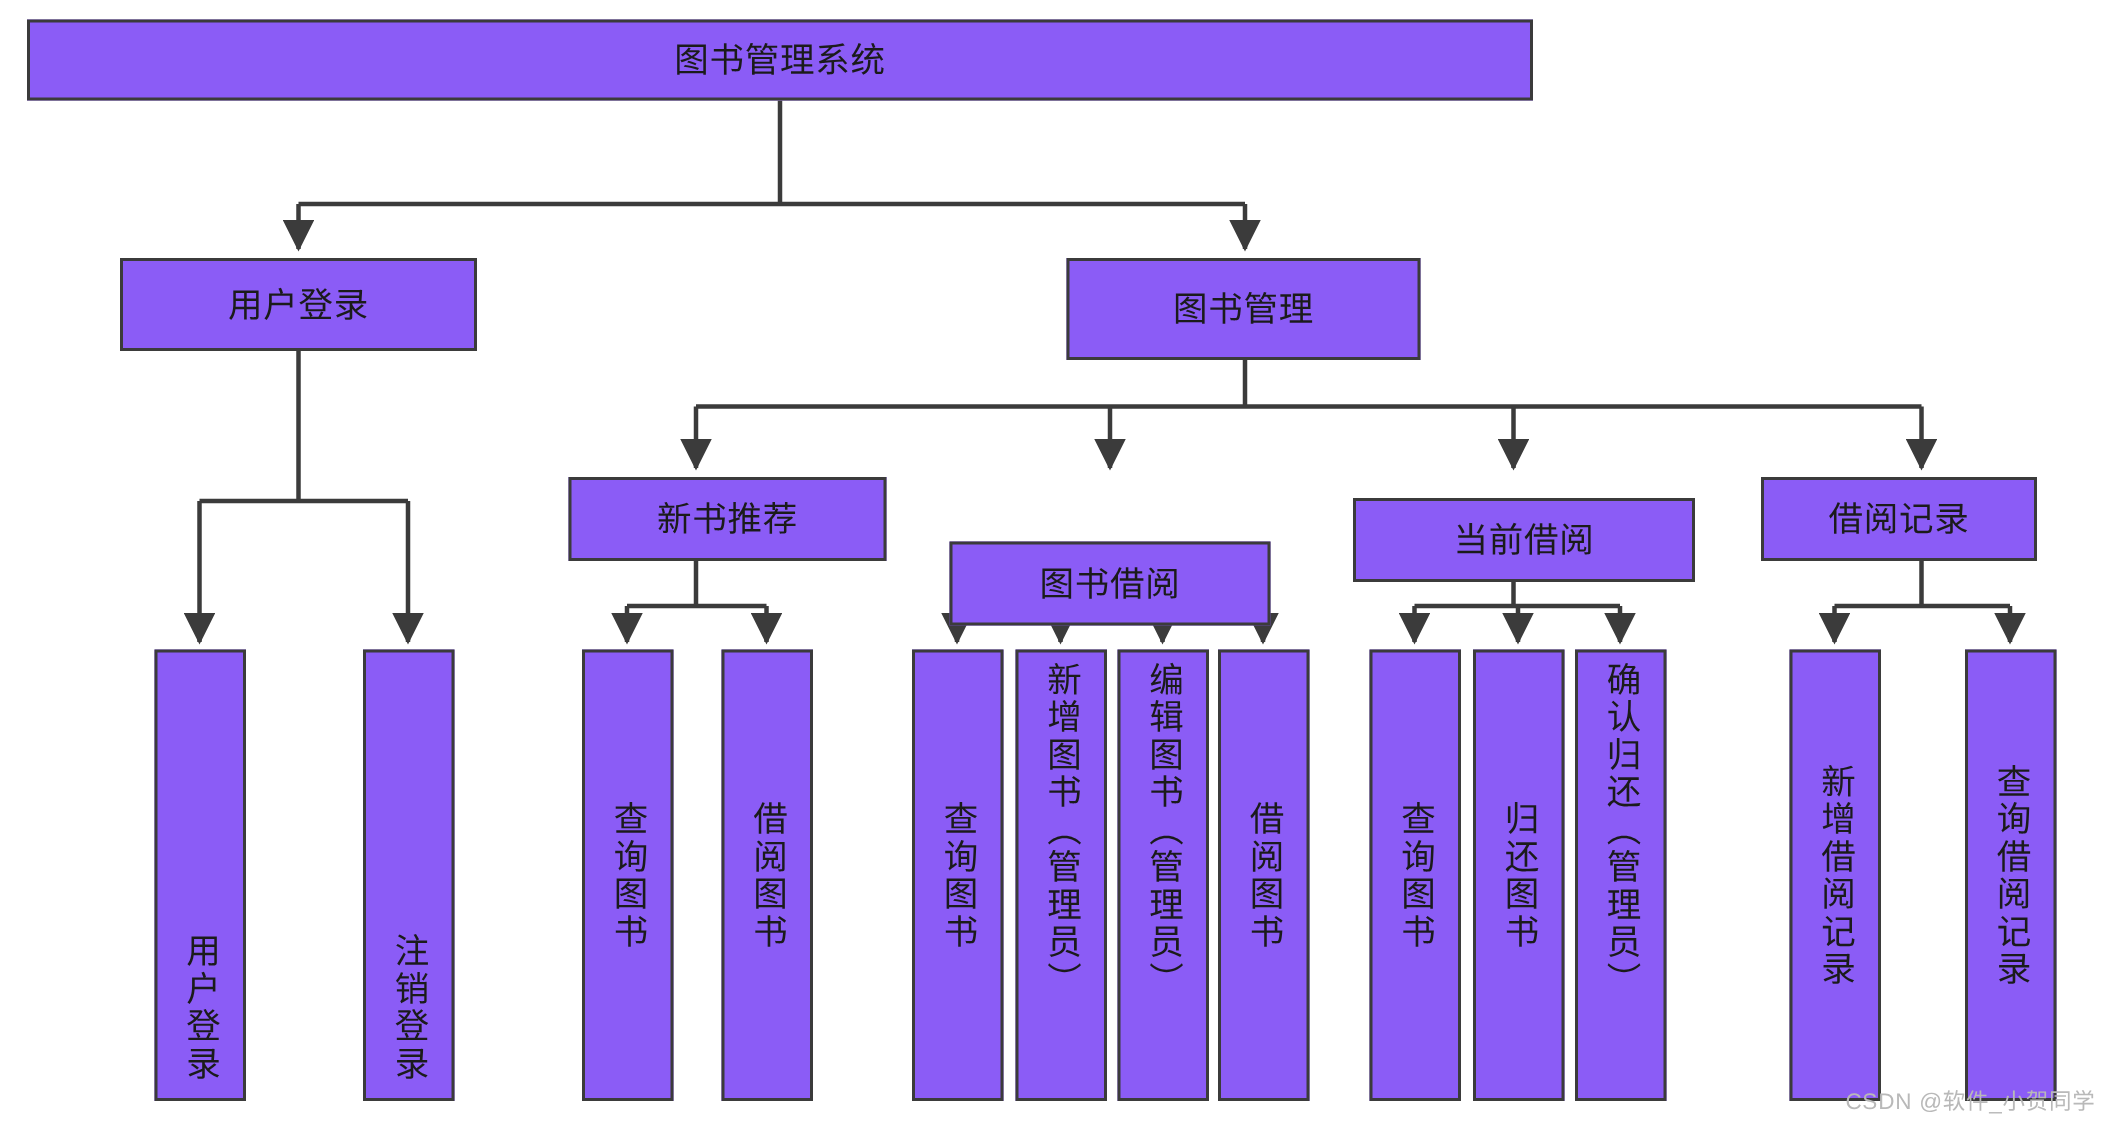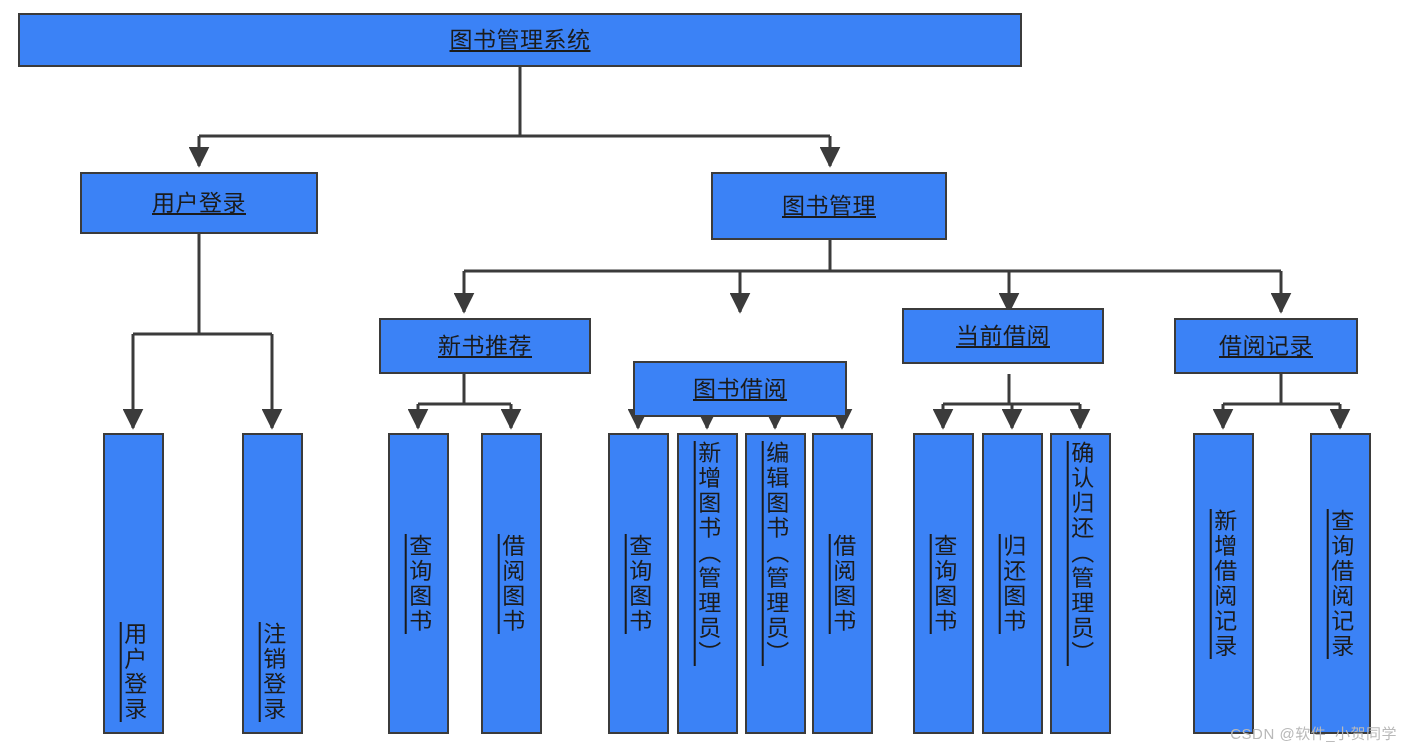--- a/index.html
+++ b/index.html
@@ -18,28 +18,27 @@
   svg#wires{
     position:absolute;
     left:0; top:0;
     width:1405px;
     height:747px;
     pointer-events:none;
   }
   .node{
     position:absolute;
     box-sizing:border-box;
-    background:#3b82f6;
+    background:#8b5cf6;
     border:2.5px solid #3b3b3b;
     display:flex;
     align-items:center;
     justify-content:center;
     color:#1b1b1b;
     line-height:1.15;
-    text-decoration:underline;
   }
   .node.h{
     font-size:23px;
     letter-spacing:0.5px;
   }
   .node.v{
     writing-mode:vertical-rl;
     text-orientation:upright;
     font-size:23px;
     letter-spacing:2px;
@@ -121,21 +120,21 @@
     </g>
   </svg>
 
   <div class="node h" style="left:18px;top:13px;width:1004px;height:54px;">图书管理系统</div>
 
   <div class="node h" style="left:80px;top:172px;width:238px;height:62px;">用户登录</div>
   <div class="node h" style="left:711px;top:172px;width:236px;height:68px;">图书管理</div>
 
   <div class="node h" style="left:379px;top:318px;width:212px;height:56px;">新书推荐</div>
   <div class="node h" style="left:633px;top:335px;width:214px;height:56px;margin-top:26px;">图书借阅</div>
-  <div class="node h" style="left:902px;top:308px;width:202px;height:56px;">当前借阅</div>
+  <div class="node h" style="left:902px;top:332px;width:228px;height:56px;">当前借阅</div>
   <div class="node h" style="left:1174px;top:318px;width:184px;height:56px;">借阅记录</div>
 
   <div class="node v bottomish" style="left:103px;top:433px;width:61px;height:301px;">用户登录</div>
   <div class="node v bottomish" style="left:242px;top:433px;width:61px;height:301px;">注销登录</div>
 
   <div class="node v" style="left:388px;top:433px;width:61px;height:301px;">查询图书</div>
   <div class="node v" style="left:481px;top:433px;width:61px;height:301px;">借阅图书</div>
 
   <div class="node v" style="left:608px;top:433px;width:61px;height:301px;">查询图书</div>
   <div class="node v top" style="left:677px;top:433px;width:61px;height:301px;">新增图书（管理员）</div>

